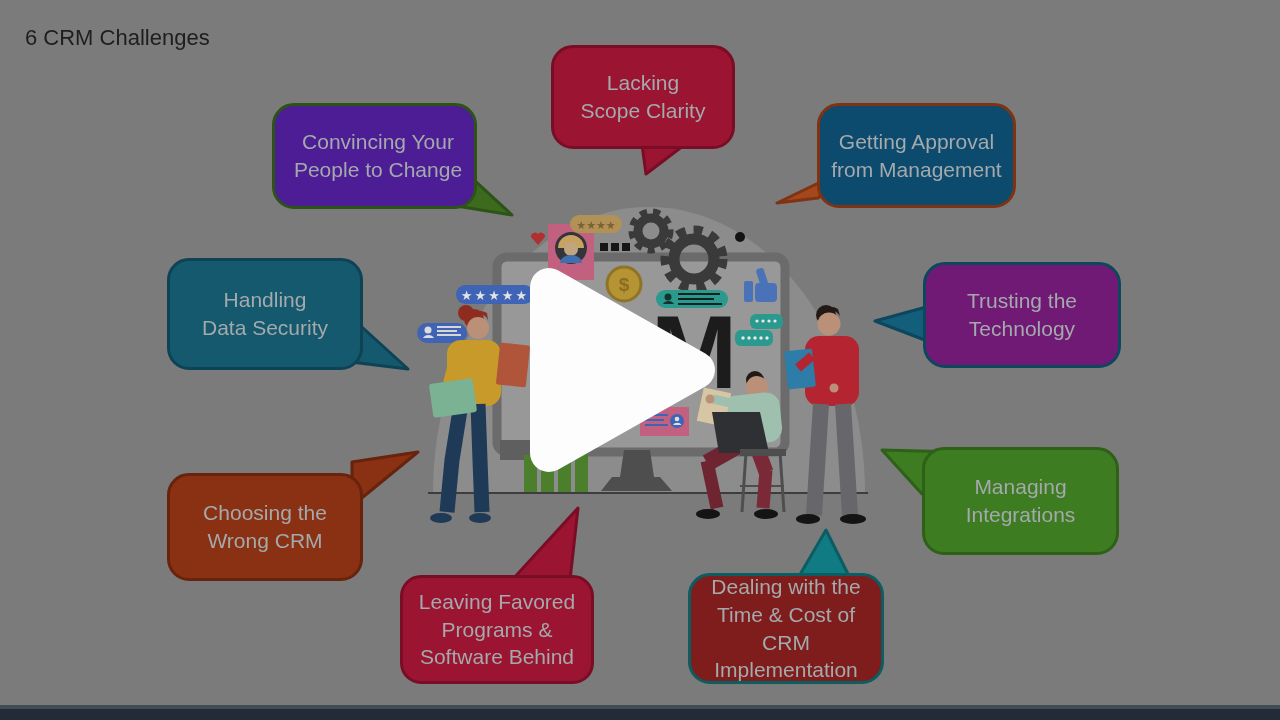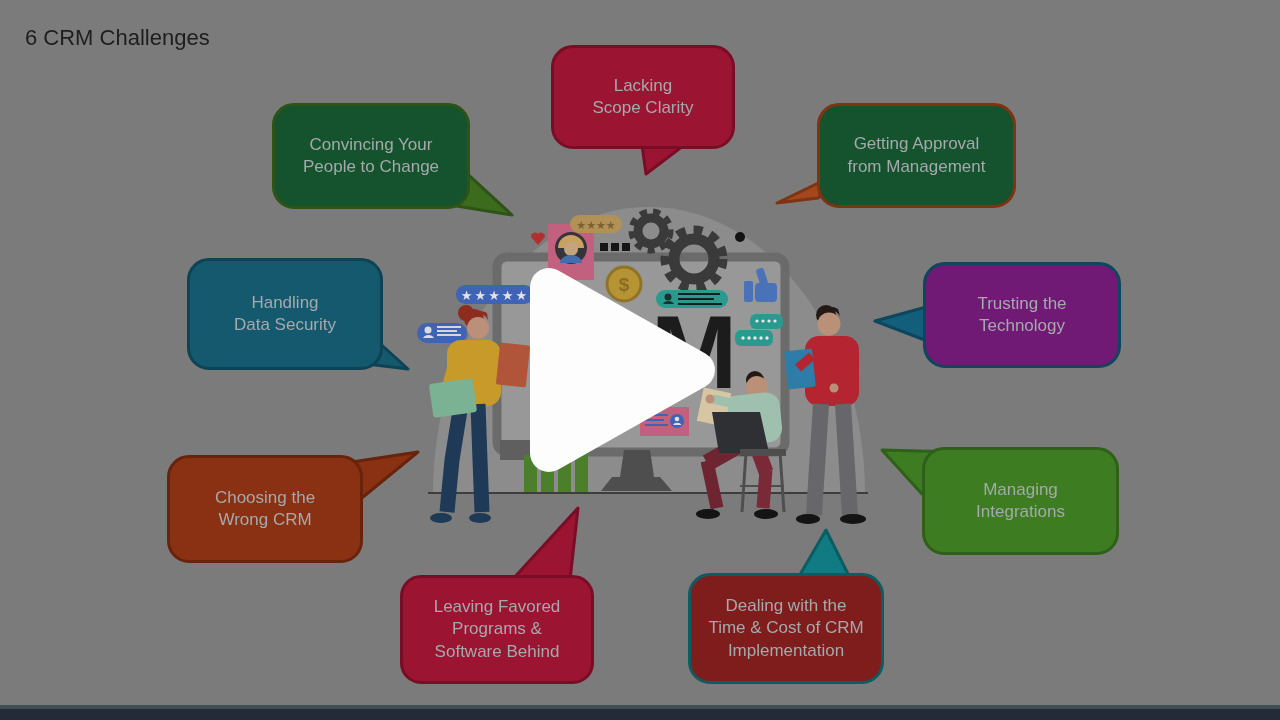--- a/index.html
+++ b/index.html
@@ -3,28 +3,28 @@
 <meta charset="utf-8">
 <style>
   html,body{margin:0;padding:0;background:#555;}
   .stage{position:relative;width:1280px;height:720px;background:#7b7b7b;overflow:hidden;
          font-family:"Liberation Sans",sans-serif;}
   .titles{position:absolute;left:25px;top:16px;}
   .slide-title{margin:0;font-size:29px;font-weight:bold;color:#141414;letter-spacing:.5px;}
   .slide-subtitle{margin-top:9px;font-size:22px;color:#1e1e1e;}
   svg.layer{position:absolute;left:0;top:0;}
   .bubble{position:absolute;border-radius:22px;border:3px solid;display:flex;align-items:center;
-          justify-content:center;text-align:center;color:#a4a9ac;font-size:17px;line-height:1.32;}
+          justify-content:center;text-align:center;color:#a4a9ac;font-size:21px;line-height:1.32;}
   .bubble span{white-space:pre-line;}
   .b1{left:551px;top:45px;width:178px;height:98px;background:#9b1432;border-color:#7a0d26;}
-  .b2{left:272px;top:103px;width:192px;height:100px;background:#14532d;border-color:#2d5316;}
-  .b3{left:817px;top:103px;width:193px;height:99px;background:#14532d;border-color:#7f3312;}
-  .b4{left:167px;top:258px;width:190px;height:106px;background:#15596f;border-color:#0e4356;margin-left:20px;}
+  .b2{left:272px;top:103px;width:192px;height:100px;background:#4c1d95;border-color:#2d5316;padding-left:7px;}
+  .b3{left:817px;top:103px;width:193px;height:99px;background:#0c4a6e;border-color:#7f3312;}
+  .b4{left:167px;top:258px;width:190px;height:106px;background:#15596f;border-color:#0e4356;}
   .b5{left:923px;top:262px;width:192px;height:100px;background:#701a75;border-color:#0d475e;}
-  .b6{left:167px;top:455px;width:190px;height:102px;background:#8a3113;border-color:#68230c;}
+  .b6{left:167px;top:473px;width:190px;height:102px;background:#8a3113;border-color:#68230c;}
   .b7{left:922px;top:447px;width:191px;height:102px;background:#3d7c21;border-color:#2e6018;}
   .b8{left:400px;top:575px;width:188px;height:103px;background:#9b1431;border-color:#7a0d26;border-radius:21px;}
   .b9{left:688px;top:573px;width:190px;height:105px;background:#7f1d1d;border-color:#0b5d62;}
   .play-button{position:absolute;left:505px;top:245px;width:240px;height:250px;cursor:pointer;}
   .player-bar{position:absolute;left:0;bottom:0;width:100%;height:11px;background:#232b38;
               border-top:4px solid #3f4e55;}
 </style>
 </head>
 <body>
 

